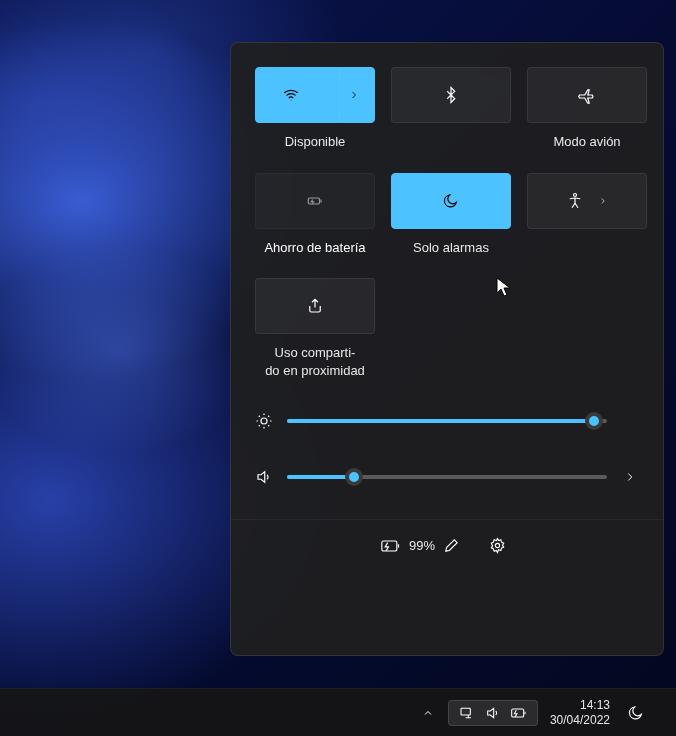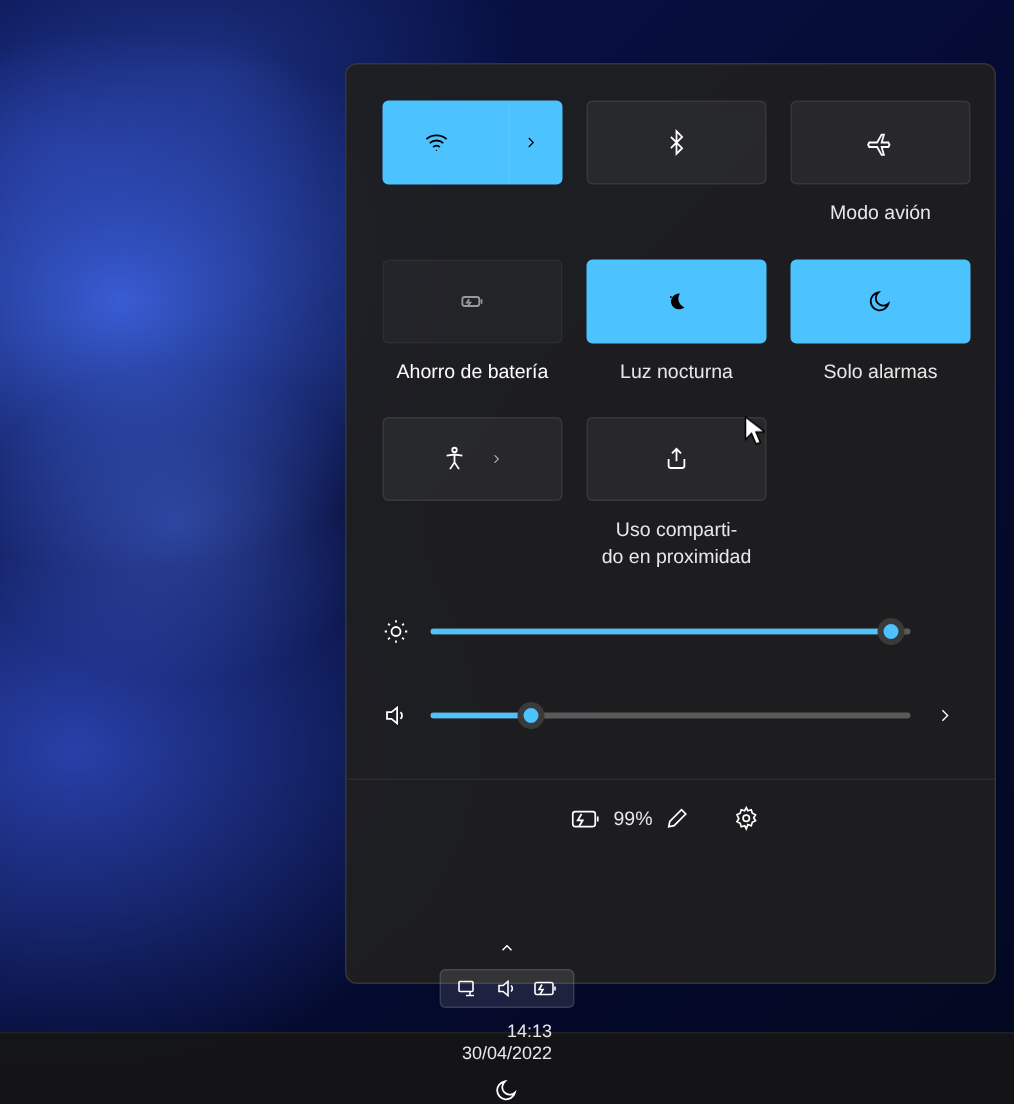--- a/index.html
+++ b/index.html
@@ -102,21 +102,21 @@
   .battery-chip svg{width:20px;height:14px;stroke:#fff;fill:none;stroke-width:1.4;}
   .footer-icons{display:flex;gap:14px;}
   .footer-btn{width:32px;height:32px;display:flex;align-items:center;justify-content:center;border-radius:4px;cursor:pointer;}
   .footer-btn svg{width:17px;height:17px;stroke:#fff;fill:none;stroke-width:1.6;}
 
   .taskbar {
     position:absolute; left:0; right:0; bottom:0; height:48px;
     background: rgba(22,22,22,0.92);
     border-top:1px solid rgba(255,255,255,0.06);
     display:flex; align-items:center; justify-content:flex-end;
-    padding:0 8px; gap:8px;flex-direction:column;
+    padding:0 26px; gap:8px;
   }
   .tray-up{width:24px;height:24px;display:flex;align-items:center;justify-content:center;cursor:pointer;}
   .tray-up svg{width:12px;height:12px;stroke:#fff;fill:none;stroke-width:2;}
   .tray-group{
     display:flex;align-items:center;gap:10px;
     background:rgba(255,255,255,0.10);
     border:1px solid rgba(255,255,255,0.12);
     border-radius:4px; padding:4px 10px;
   }
   .tray-group svg{width:16px;height:16px;stroke:#fff;fill:none;stroke-width:1.6;}
@@ -139,20 +139,21 @@
         <svg viewBox="0 0 24 24">
             <path d="M3 9a14 14 0 0 1 18 0"></path>
             <path d="M6 12.5a9 9 0 0 1 12 0"></path>
             <path d="M9 16a4.5 4.5 0 0 1 6 0"></path>
             <circle cx="12" cy="19" r="0.6" fill="#000" stroke="none"></circle>
           </svg>
         <svg class="chev" viewBox="0 0 24 24">
             <path d="M9 6l6 6-6 6"></path>
           </svg>
       </div>
+      <div class="tile-label">Disponible</div>
     </div>
 
     <div class="tile-wrap">
       <div class="tile">
         <svg viewBox="0 0 24 24">
             <path d="M7 7l10 10-5 5V2l5 5L7 17"></path>
           </svg>
       </div>
     </div>
 
@@ -169,30 +170,20 @@
       <div class="tile disabled">
         <svg viewBox="0 0 24 24">
             <rect x="3" y="8" width="15" height="8" rx="2"></rect>
             <path d="M20 10v4"></path>
             <path d="M9 10l-2 3h3l-2 3"></path>
           </svg>
       </div>
       <div class="tile-label">Ahorro de batería</div>
     </div>
 
-    <div class="tile-wrap">
-      <div class="tile active">
-        <svg viewBox="0 0 24 24">
-            <path d="M15 5a7 7 0 1 0 4 12 8 8 0 0 1-4-12z" fill="#000" stroke="none"></path>
-            <circle cx="7" cy="8" r="0.8" fill="#000" stroke="none"></circle>
-            <circle cx="9" cy="15" r="0.6" fill="#000" stroke="none"></circle>
-          </svg>
-      </div>
-      <div class="tile-label">Luz nocturna</div>
-    </div>
 
     <div class="tile-wrap">
       <div class="tile active">
         <svg viewBox="0 0 24 24">
             <path d="M19 14a8 8 0 1 1-9-10 6 6 0 0 0 9 10z"></path>
           </svg>
       </div>
       <div class="tile-label">Solo alarmas</div>
     </div>
 

